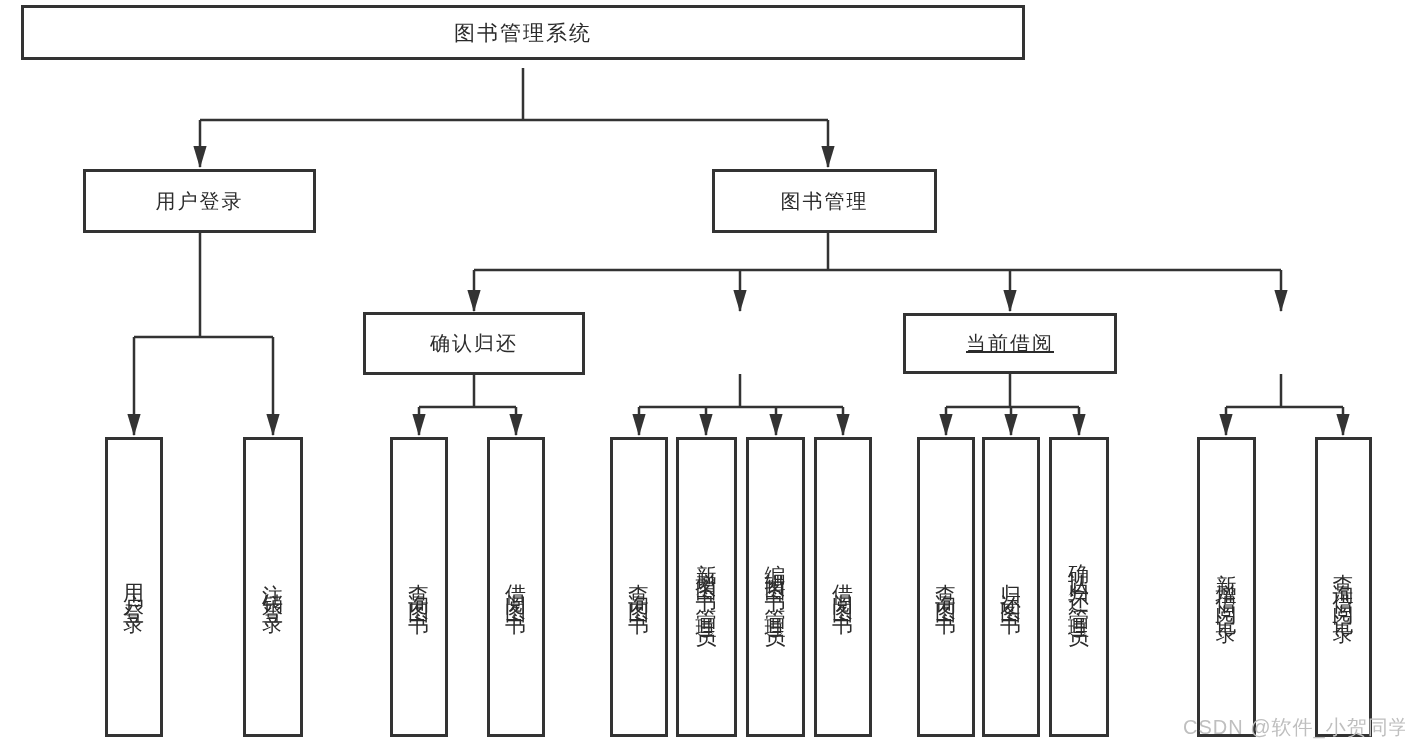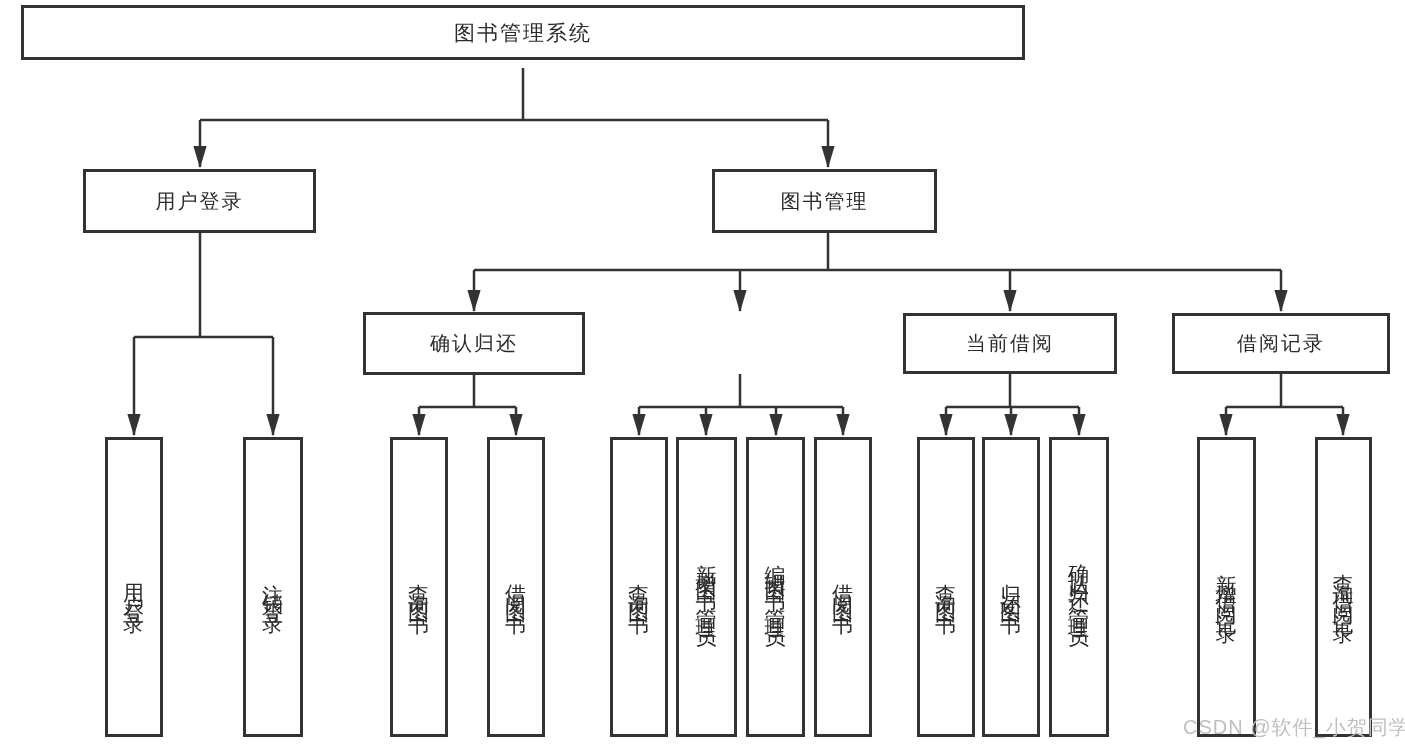--- a/index.html
+++ b/index.html
@@ -94,25 +94,22 @@
   <div class="box" style="left:83px;top:169px;width:233px;height:64px;">
     <span class="hlabel">用户登录</span>
   </div>
   <div class="box" style="left:712px;top:169px;width:225px;height:64px;">
     <span class="hlabel">图书管理</span>
   </div>
 
   <div class="box" style="left:363px;top:312px;width:222px;height:63px;">
     <span class="hlabel">确认归还</span>
   </div>
-  <div class="box" style="left:903px;top:313px;width:214px;height:61px;">
+  <div class="box" style="left:903px;top:313px;width:214px;height:61px;text-decoration:underline;">
     <span class="hlabel">当前借阅</span>
-  </div>
-  <div class="box" style="left:1172px;top:313px;width:218px;height:61px;">
-    <span class="hlabel">借阅记录</span>
   </div>
 
   <div class="box vbox" style="left:105px;top:437px;width:58px;height:300px;">用户登录</div>
   <div class="box vbox" style="left:243px;top:437px;width:60px;height:300px;">注销登录</div>
 
   <div class="box vbox" style="left:390px;top:437px;width:58px;height:300px;">查询图书</div>
   <div class="box vbox" style="left:487px;top:437px;width:58px;height:300px;">借阅图书</div>
 
   <div class="box vbox" style="left:610px;top:437px;width:58px;height:300px;">查询图书</div>
   <div class="box vbox tight" style="left:676px;top:437px;width:61px;height:300px;">新增图书（管理员）</div>

